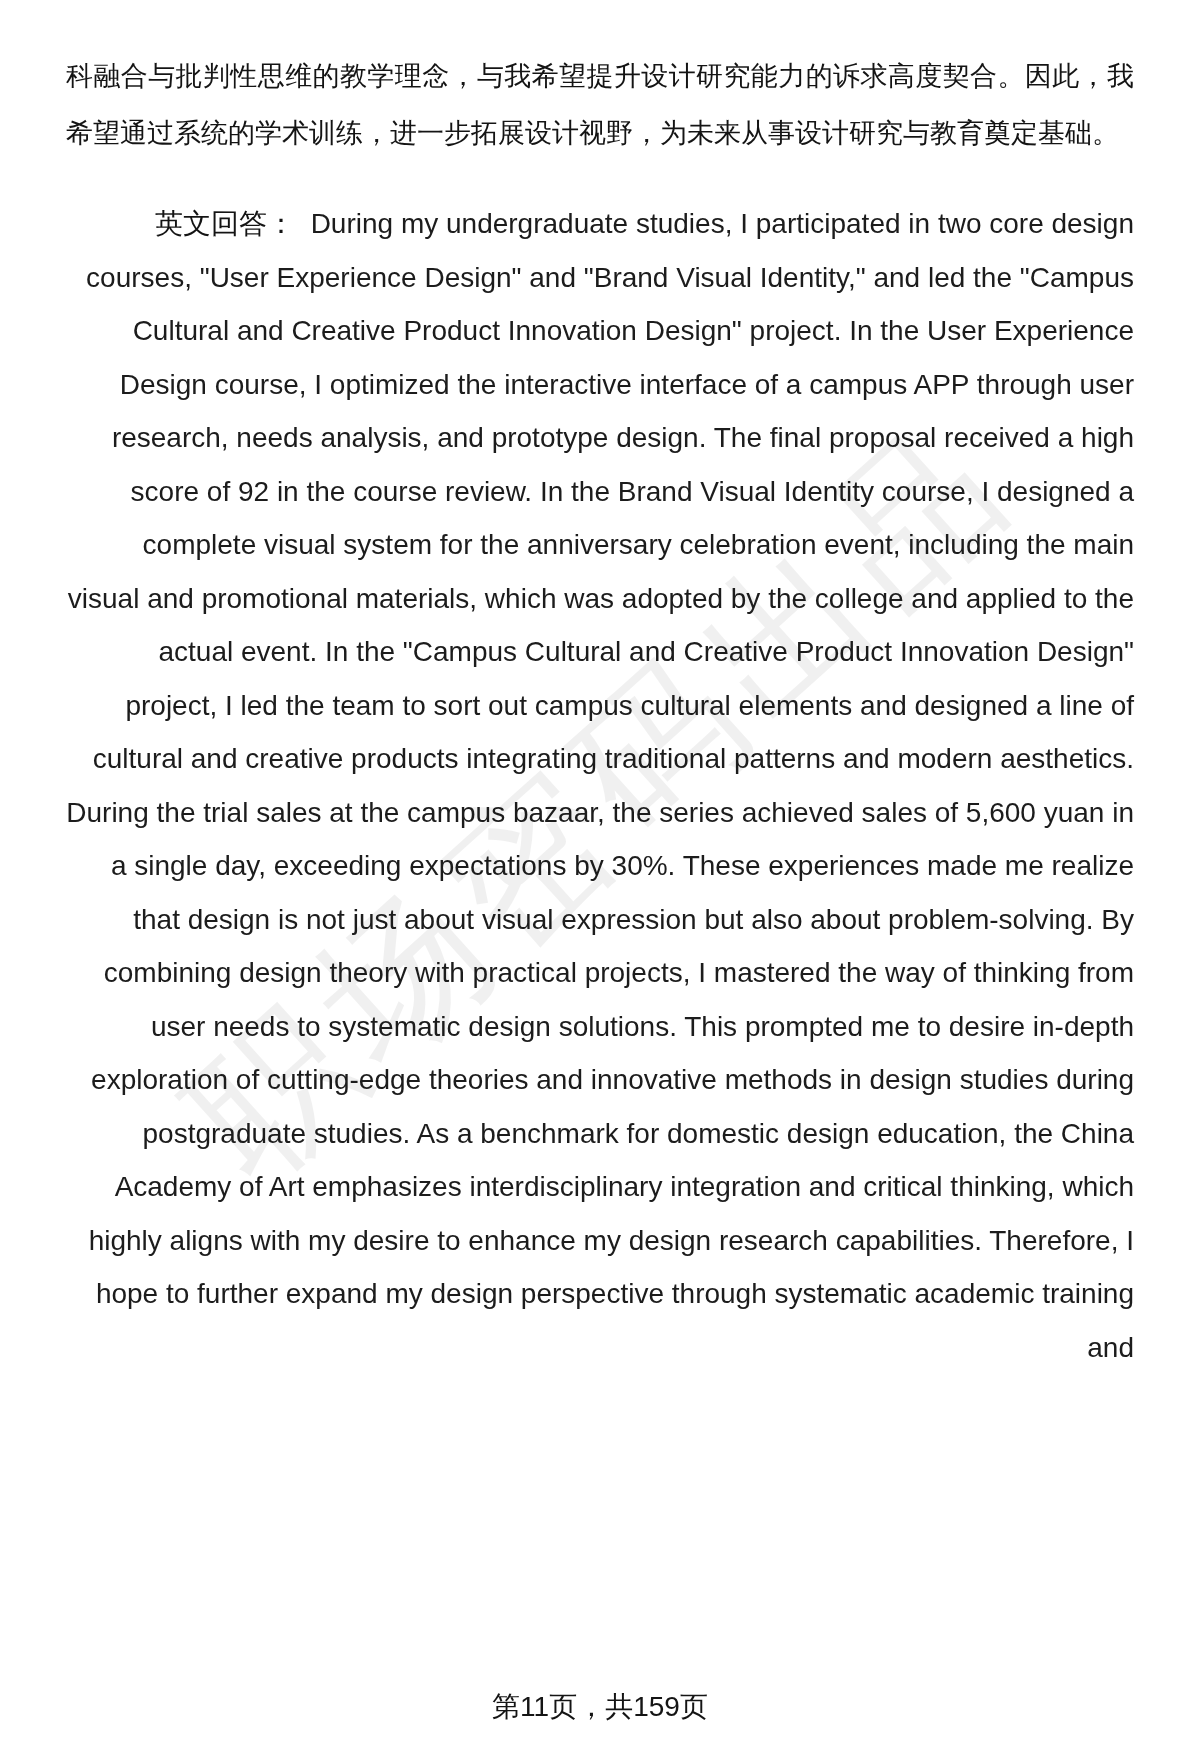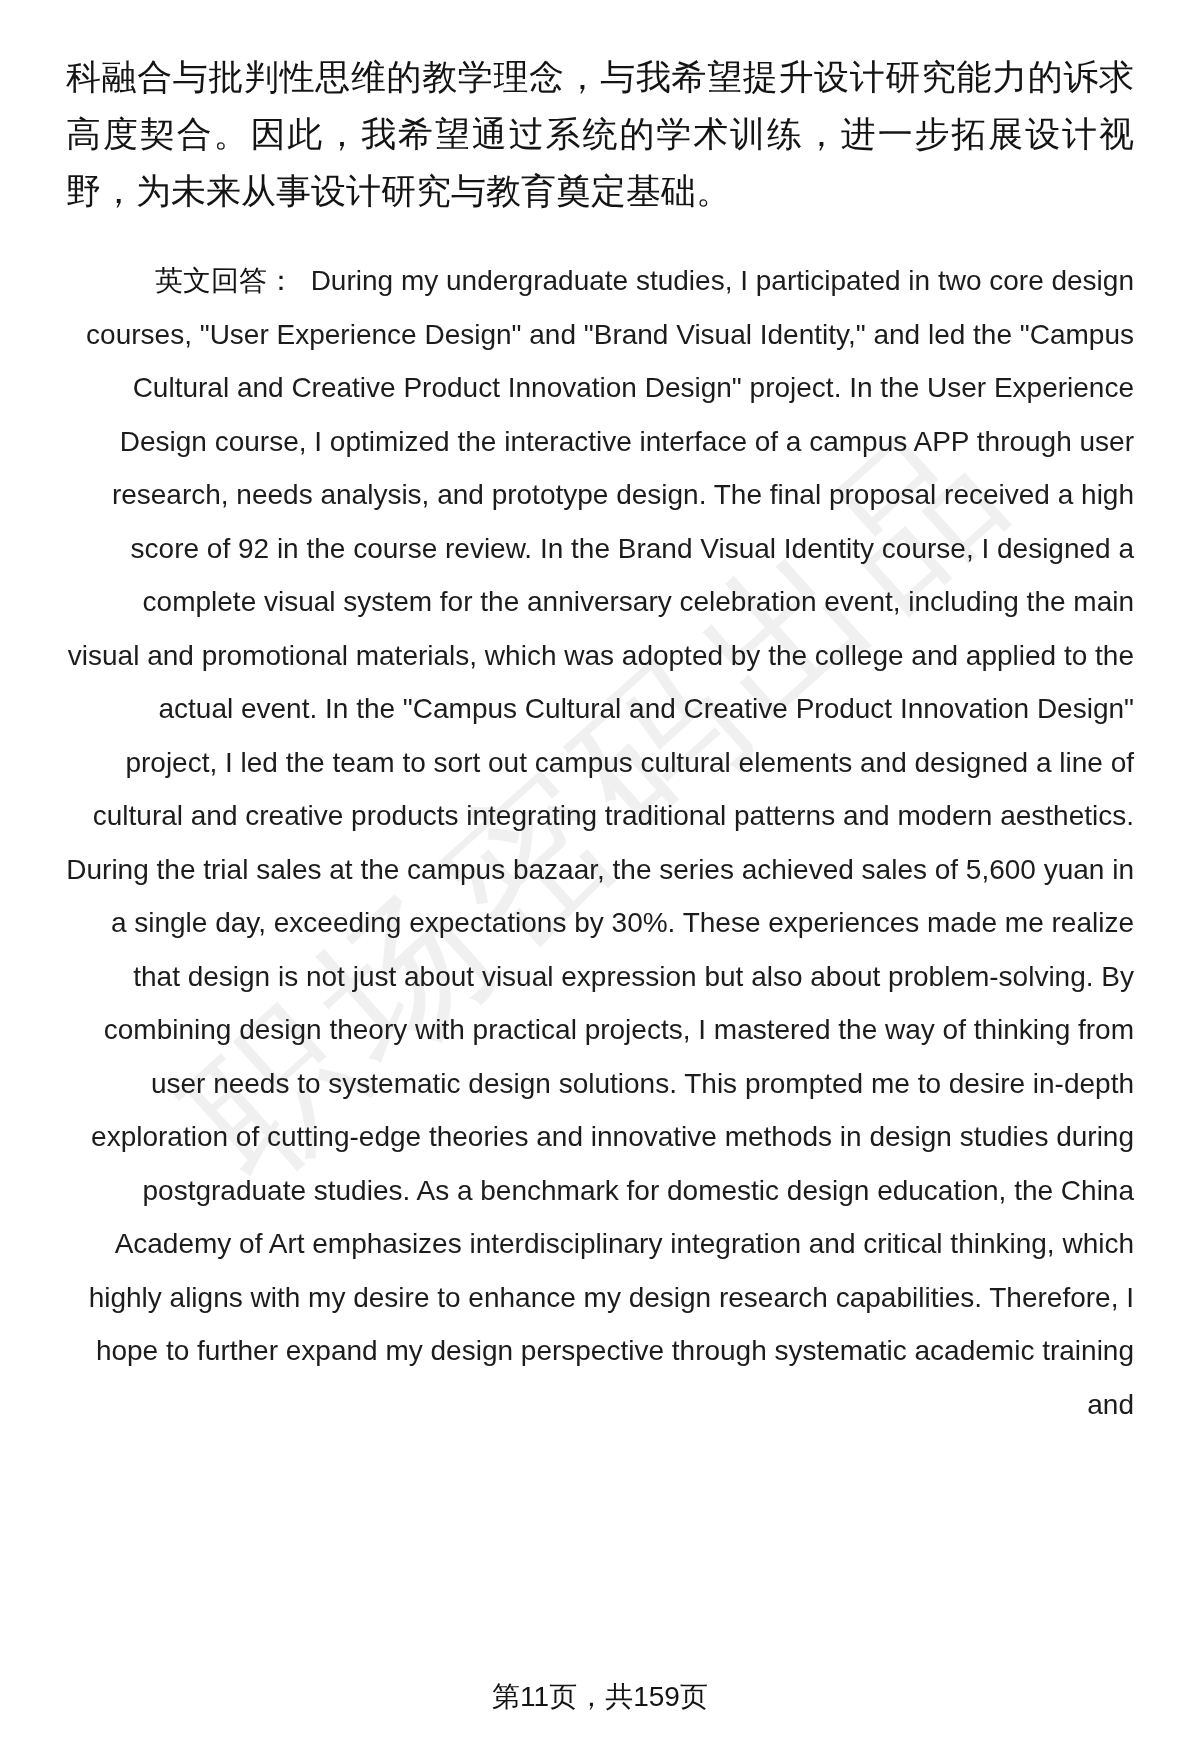--- a/index.html
+++ b/index.html
@@ -36,41 +36,41 @@
     pointer-events: none;
     user-select: none;
     z-index: 1;
   }
   .content {
     position: relative;
     z-index: 2;
   }
   p.cn-para {
     margin: 0;
-    font-size: 35px;
+    font-size: 27px;
     line-height: 57px;
     text-align: justify;
     text-justify: inter-ideograph;
     color: #141414;
   }
   p.en-para {
     margin: 35px 0 0 0;
     font-size: 28px;
     line-height: 53.5px;
     text-align: right;
     color: #1c1c1c;
   }
   .en-label {
     color: #141414;
   }
   .footer {
     position: absolute;
     left: 0;
     right: 0;
-    bottom: 39px;
+    bottom: 29px;
     text-align: center;
     font-size: 28px;
     color: #141414;
     z-index: 3;
     background: transparent;
   }
 </style>
 </head>
 <body>
 

